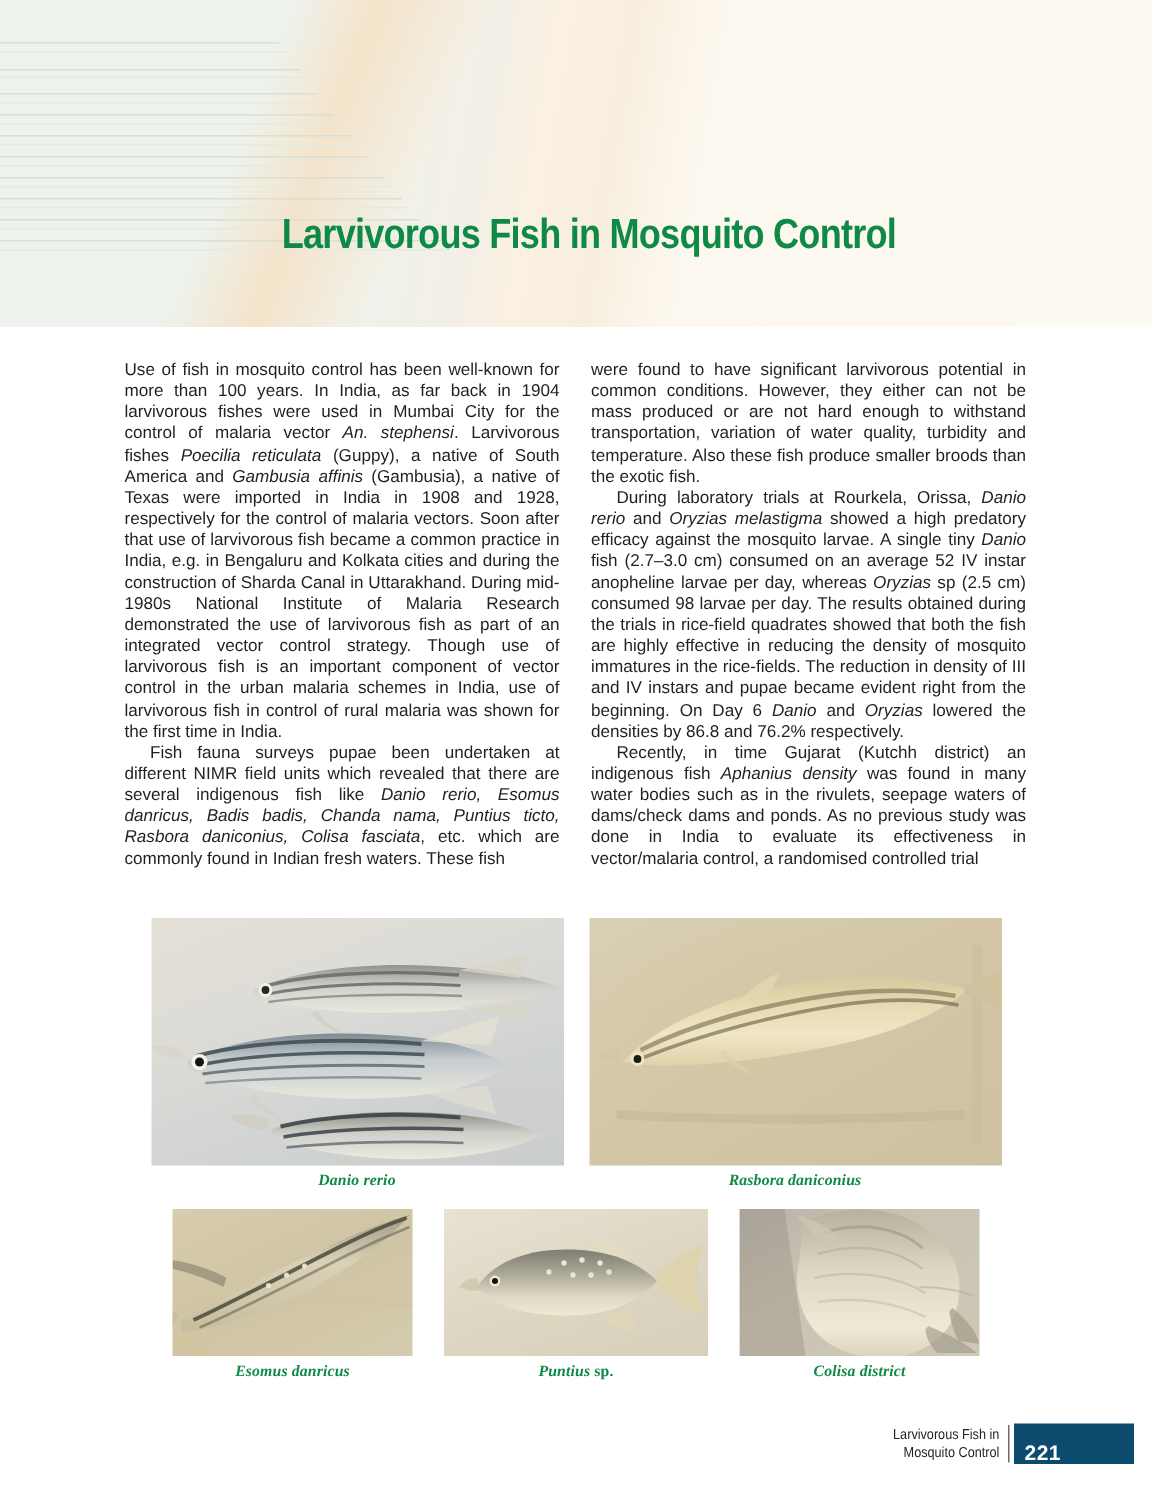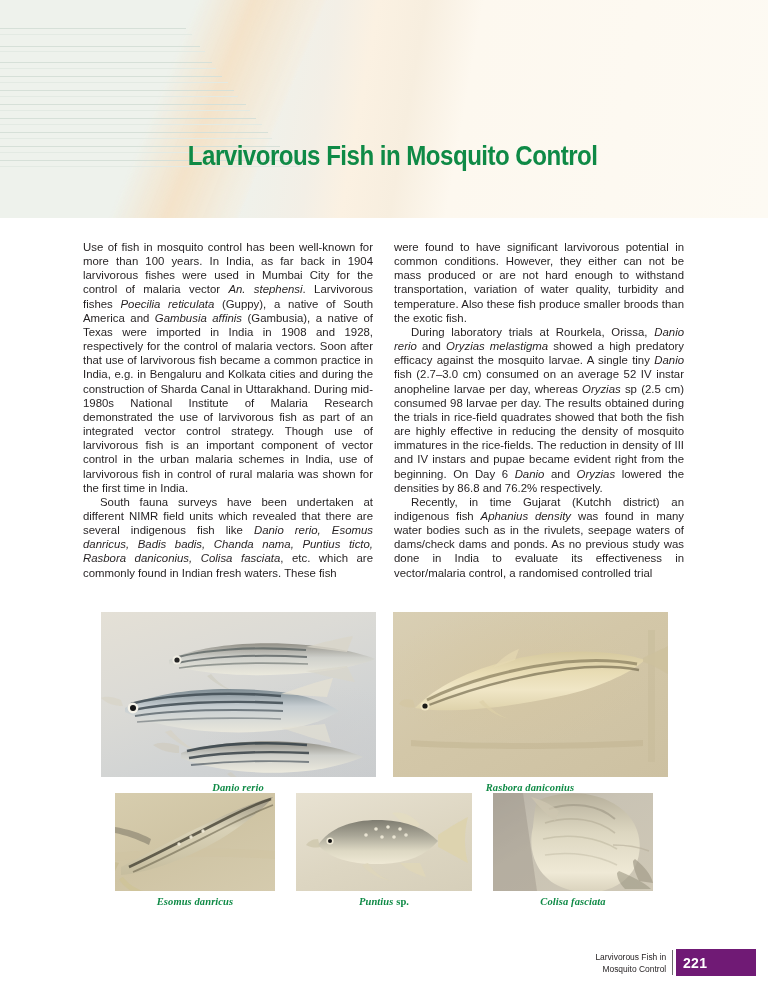--- a/index.html
+++ b/index.html
@@ -99,21 +99,21 @@
     position: absolute;
     left: 0; top: 612px;
     width: 768px;
   }
   .fig-row {
     display: flex;
     justify-content: center;
     align-items: flex-start;
   }
   .fig-row.row1 { gap: 17px; }
-  .fig-row.row2 { gap: 21px; }
+  .fig-row.row2 { gap: 21px; margin-top: 13px; }
   .figure { text-align: center; }
   .photo {
     position: relative;
     overflow: hidden;
     background: #d8d3c6;
   }
   .fig-caption {
     margin-top: 5px;
     font-family: "Liberation Serif", serif;
     font-weight: bold;
@@ -165,23 +165,23 @@
     transform-origin: right center;
     white-space: nowrap;
   }
   .footer-rule {
     width: 1px;
     background: #6d6d6d;
     margin: 1px 0 1px 0;
   }
   .footer-pagebox {
     width: 80px;
-    background: #701a75;
+    background: #0c4a6e;
     display: flex;
-    align-items: center;
+    align-items: flex-end;
     padding-left: 7px;
     box-sizing: border-box;
     margin-left: 3px;
   }
   .footer-pagenum {
     color: #ffffff;
     font-family: "Liberation Sans Narrow", "Liberation Sans", sans-serif;
     font-weight: bold;
     font-size: 14px;
     letter-spacing: 0.3px;
@@ -214,21 +214,21 @@
       <i class="pale" style="top: 128px; width: 286px;"></i>
       <i style="top: 136px; width: 294px;"></i>
       <i class="pale" style="top: 142px; width: 300px;"></i>
     </div>
   <div class="header-title">Larvivorous Fish in Mosquito Control</div>
 </div>
 
 <div class="columns">
   <div class="col" id="colLeft">
       <p><span>Use of fish in mosquito control has been well-known for more than 100 years. In India, as far back in 1904 larvivorous fishes were used in Mumbai City for the control of malaria vector </span><em>An. stephensi</em><span>. Larvivorous fishes </span><em>Poecilia reticulata</em><span> (Guppy), a native of South America and </span><em>Gambusia affinis</em><span> (Gambusia), a native of Texas were imported in India in 1908 and 1928, respectively for the control of malaria vectors. Soon after that use of larvivorous fish became a common practice in India, e.g. in Bengaluru and Kolkata cities and during the construction of Sharda Canal in Uttarakhand. During mid-1980s National Institute of Malaria Research demonstrated the use of larvivorous fish as part of an integrated vector control strategy. Though use of larvivorous fish is an important component of vector control in the urban malaria schemes in India, use of larvivorous fish in control of rural malaria was shown for the first time in India.</span></p>
-      <p class="indent"><span>South fauna surveys have been undertaken at different NIMR field units which revealed that there are several indigenous fish like </span><em>Danio rerio, Esomus danricus, Badis badis, Chanda nama, Puntius ticto, Rasbora daniconius, Colisa fasciata</em><span>, etc. which are commonly found in Indian fresh waters. These fish</span></p>
+      <p class="indent"><span>Fish fauna surveys pupae been undertaken at different NIMR field units which revealed that there are several indigenous fish like </span><em>Danio rerio, Esomus danricus, Badis badis, Chanda nama, Puntius ticto, Rasbora daniconius, Colisa fasciata</em><span>, etc. which are commonly found in Indian fresh waters. These fish</span></p>
     </div>
   <div class="col" id="colRight">
       <p><span>were found to have significant larvivorous potential in common conditions. However, they either can not be mass produced or are not hard enough to withstand transportation, variation of water quality, turbidity and temperature. Also these fish produce smaller broods than the exotic fish.</span></p>
       <p class="indent"><span>During laboratory trials at Rourkela, Orissa, </span><em>Danio rerio</em><span> and </span><em>Oryzias melastigma</em><span> showed a high predatory efficacy against the mosquito larvae. A single tiny </span><em>Danio</em><span> fish (2.7–3.0 cm) consumed on an average 52 IV instar anopheline larvae per day, whereas </span><em>Oryzias</em><span> sp (2.5 cm) consumed 98 larvae per day. The results obtained during the trials in rice-field quadrates showed that both the fish are highly effective in reducing the density of mosquito immatures in the rice-fields. The reduction in density of III and IV instars and pupae became evident right from the beginning. On Day 6 </span><em>Danio</em><span> and </span><em>Oryzias</em><span> lowered the densities by 86.8 and 76.2% respectively.</span></p>
       <p class="indent"><span>Recently, in time Gujarat (Kutchh district) an indigenous fish </span><em>Aphanius density</em><span> was found in many water bodies such as in the rivulets, seepage waters of dams/check dams and ponds. As no previous study was done in India to evaluate its effectiveness in vector/malaria control, a randomised controlled trial</span></p>
     </div>
 </div>
 
 <div class="figures">
 
@@ -409,21 +409,21 @@
             <path d="M50 46 C76 40 104 44 124 56" stroke="#b8b19a" stroke-width="1.6" fill="none" opacity="0.5"></path>
             <path d="M52 62 C78 58 104 62 124 72" stroke="#bdb69f" stroke-width="1.6" fill="none" opacity="0.45"></path>
             <path d="M66 18 C56 10 46 6 38 4 C46 14 54 22 62 28 Z" fill="#cdc6b0" opacity="0.8"></path>
             <path d="M142 66 C152 74 158 82 160 90 L146 88 C142 80 140 72 140 68 Z" fill="#a69f8c" opacity="0.75"></path>
             <path d="M126 78 C140 84 152 90 158 96 L132 96 C126 90 124 84 124 80 Z" fill="#9d9783" opacity="0.6"></path>
             <path d="M120 52 C134 52 146 54 156 58" stroke="#b5ae99" stroke-width="1.4" fill="none" opacity="0.6"></path>
           </g>
         </svg>
       </div>
       <figcaption class="fig-caption">
-        <span>Colisa fasciata</span><span class="roman"></span>
+        <span>Colisa district</span><span class="roman"></span>
       </figcaption>
     </figure>
   </div>
 </div>
 
 <div class="footer">
   <div class="footer-label">
     <div>Larvivorous Fish in</div>
     <div>Mosquito Control</div>
   </div>

